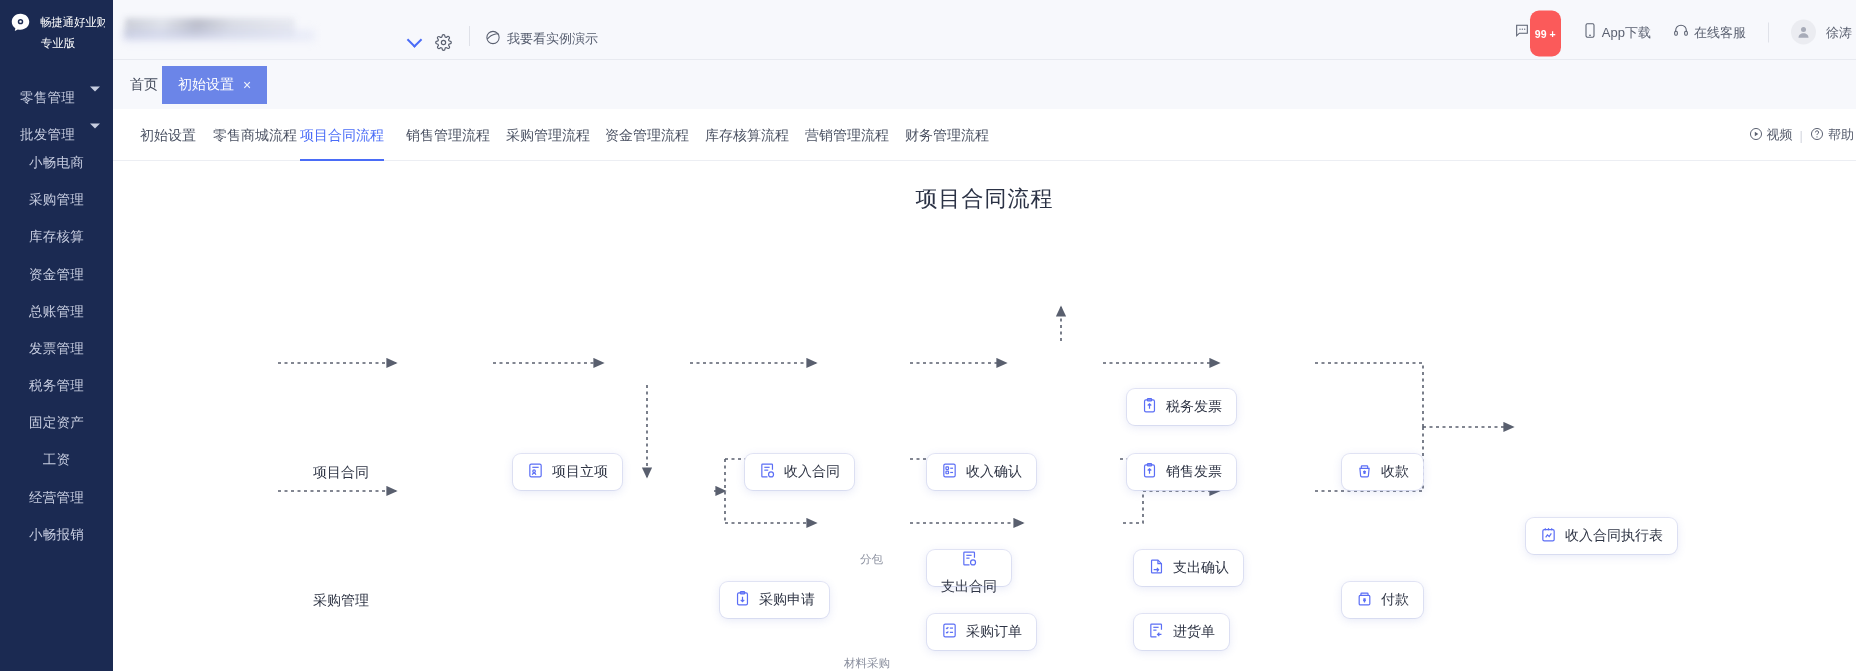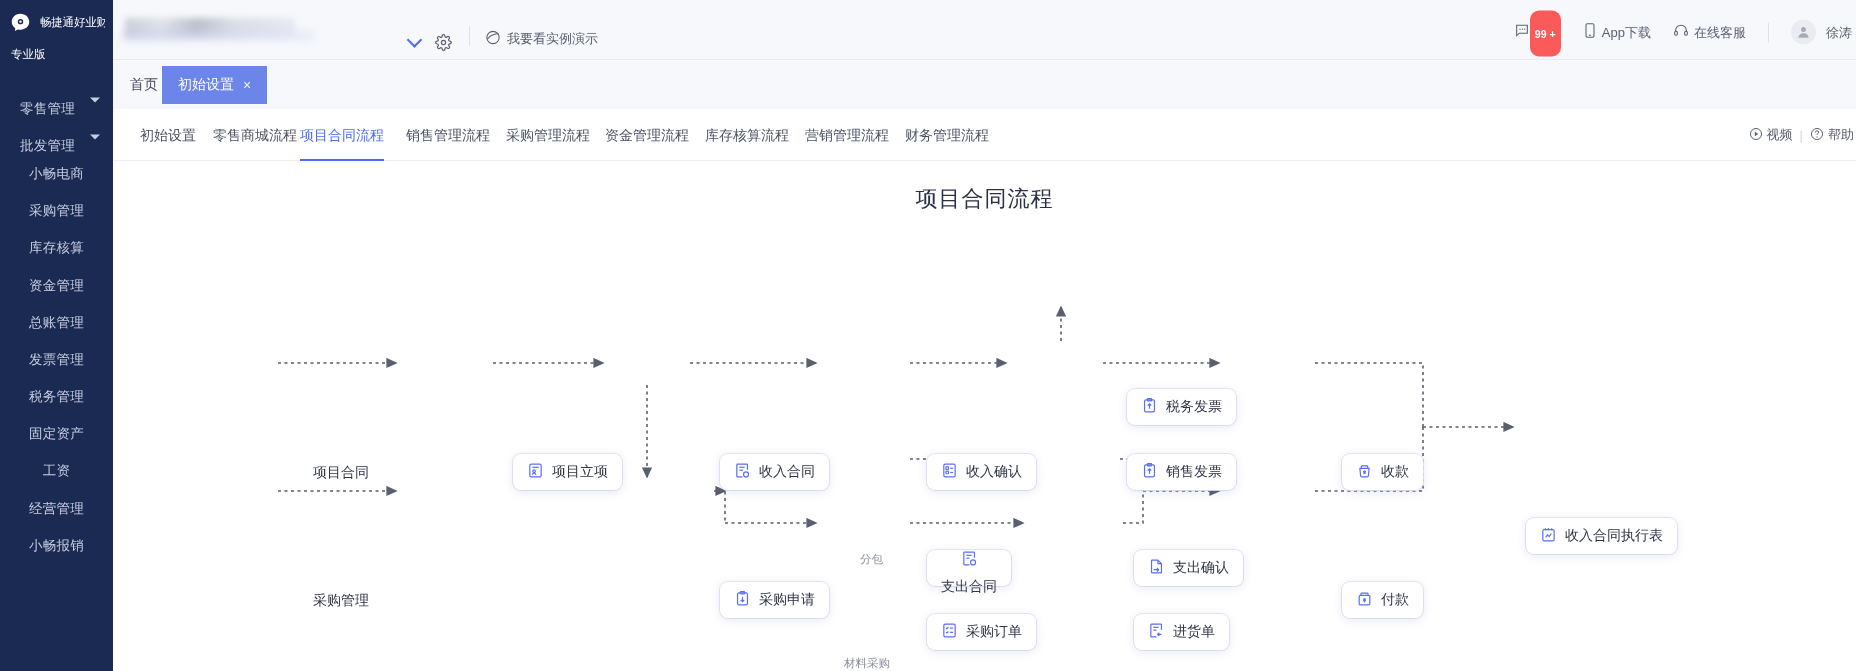--- a/index.html
+++ b/index.html
@@ -16,21 +16,21 @@
     position:absolute; left:0; top:0; width:113px; height:671px;
     background:#1b2a52;
   }
   .brand { padding:12px 8px 6px 10px; }
   .brand-row { display:flex; align-items:center; gap:9px; }
   .brand-logo { width:21px; height:21px; flex:0 0 auto; }
   .brand-name {
     color:#ffffff; font-size:11.5px; white-space:nowrap;
     letter-spacing:-0.2px; overflow:hidden;
   }
-  .brand-sub { color:#ffffff; font-size:11.5px; margin-top:14px; padding-left:1px; }
+  .brand-sub { color:#ffffff; font-size:11.5px; margin-top:3px; padding-left:1px;text-align:center; }
   .nav { margin-top:13px; }
   .nav-item {
     height:37.2px; display:flex; align-items:center; justify-content:center;
     color:#c7cde0; font-size:13.5px; cursor:pointer; position:relative;
     letter-spacing:0.3px;
   }
   .nav-item .caret {
     position:absolute; right:13px; top:50%; transform:translateY(-50%);
     width:0; height:0; border-left:5px solid transparent;
     border-right:5px solid transparent; border-top:5px solid #c7cde0;
@@ -397,21 +397,21 @@
           <svg width="17" height="17" viewBox="0 0 24 24" fill="none" stroke="#5b6ef5" stroke-width="1.7">
             <rect x="4" y="3" width="16" height="18" rx="2"></rect>
             <line x1="7.5" y1="7.5" x2="16.5" y2="7.5"></line>
             <circle cx="10" cy="13" r="1.8"></circle>
               <path d="M7.5 18c.4-1.6 1.4-2.4 2.5-2.4s2.1.8 2.5 2.4"></path>
           </svg>
         </span>
         <span>项目立项</span>
       </div>
 
-      <div class="node" style="left:607px; top:345px;">
+      <div class="node" style="left:632px; top:345px;">
         <span>
           <svg width="17" height="17" viewBox="0 0 24 24" fill="none" stroke="#5b6ef5" stroke-width="1.7">
             <path d="M19 11V4a1 1 0 0 0-1-1H5a1 1 0 0 0-1 1v16a1 1 0 0 0 1 1h7"></path>
             <line x1="7.5" y1="7.5" x2="15" y2="7.5"></line>
               <line x1="7.5" y1="11.5" x2="13" y2="11.5"></line>
             <circle cx="17" cy="17.5" r="3.5"></circle>
           </svg>
         </span>
         <span>收入合同</span>
       </div>

